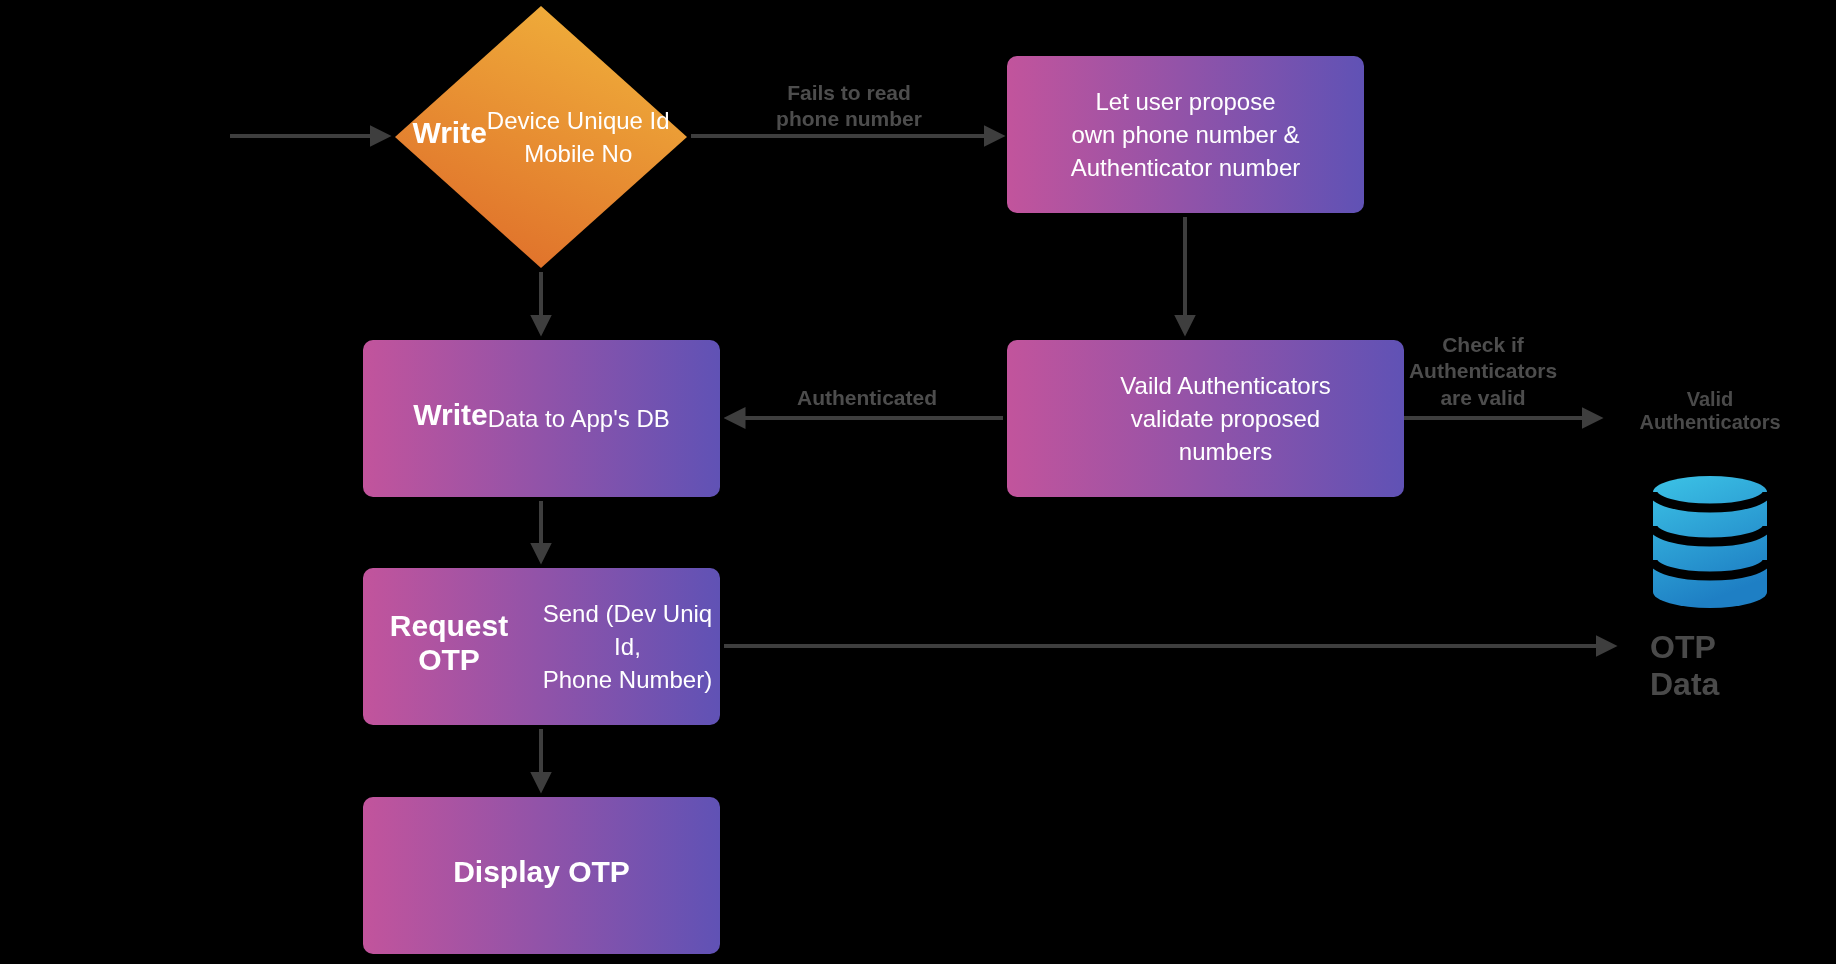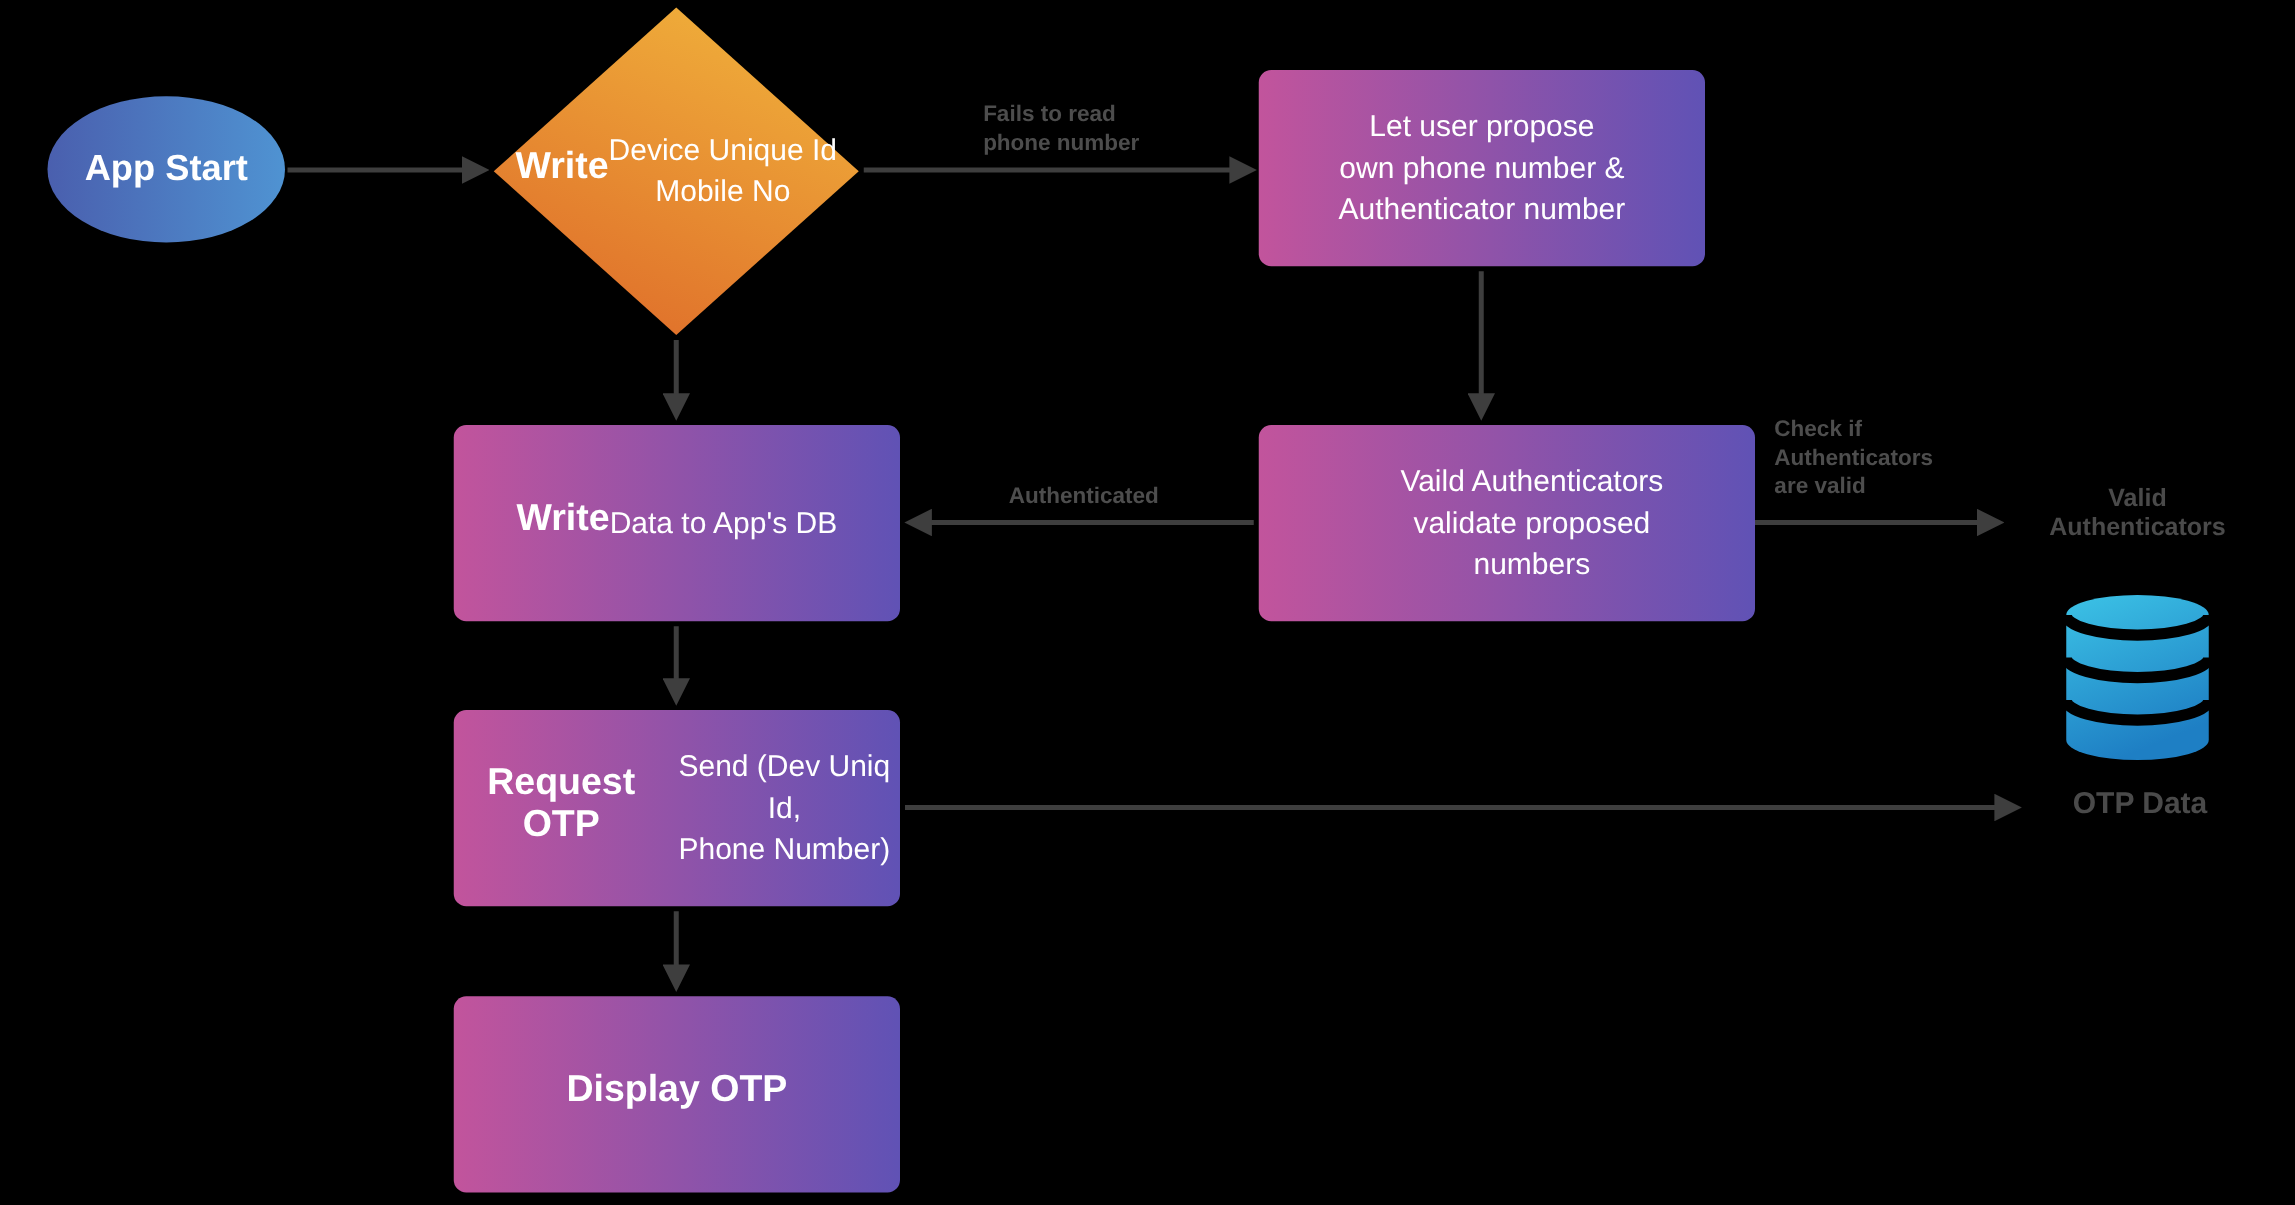--- a/index.html
+++ b/index.html
@@ -55,43 +55,43 @@
   .node-body {
     font-size: 24px;
     line-height: 1.38;
     white-space: pre-line;
   }
   .edge-label {
     position: absolute;
     z-index: 2;
     color: #4d4d4d;
     font-weight: bold;
-    font-size: 18px;
+    font-size: 21px;
     line-height: 1.25;
-    text-align: left;
+    text-align: center;
     transform: translateX(-50%);
     white-space: pre-line;
   }
   .db-title {
     position: absolute;
     z-index: 2;
     color: #4a4a4a;
     font-weight: bold;
     font-size: 20px;
     line-height: 1.15;
     text-align: center;
     transform: translateX(-50%);
     white-space: pre-line;
   }
   .db-caption {
     position: absolute;
     z-index: 2;
     color: #4a4a4a;
     font-weight: bold;
-    font-size: 24px;
+    font-size: 32px;
     transform: translateX(-50%);
     white-space: pre-line;
   }
 </style>
 </head>
 <body>
 
 <div class="canvas">
 
   <svg class="connectors" width="1836" height="964" viewBox="0 0 1836 964">
@@ -124,23 +124,20 @@
     <polygon points="541,6 687,137 541,268 395,137" fill="url(#diamondGrad)"></polygon>
 
     <g>
       <path d="M 1653 492 A 57 16 0 0 1 1767 492 L 1767 592 A 57 16 0 0 1 1653 592 Z" fill="url(#dbGrad)"></path>
       <path d="M 1653 492 A 57 16 0 0 0 1767 492" stroke="#000000" stroke-width="9" fill="none"></path>
       <path d="M 1653 526 A 57 16 0 0 0 1767 526" stroke="#000000" stroke-width="9" fill="none"></path>
       <path d="M 1653 560 A 57 16 0 0 0 1767 560" stroke="#000000" stroke-width="9" fill="none"></path>
     </g>
   </svg>
 
-  <div class="node ellipse" style="left:38px; top:77px; width:190px; height:117px;">
-    <div class="node-title">App Start</div>
-  </div>
 
   <div class="node diamond-text" style="left:411px; top:70px; width:260px; height:134px;">
     <div class="node-title">Write</div>
     <div class="node-body">Device Unique Id
 Mobile No</div>
   </div>
 
   <div class="node box" style="left:1007px; top:56px; width:357px; height:157px;">
     <div class="node-body">Let user propose
 own phone number &amp;

